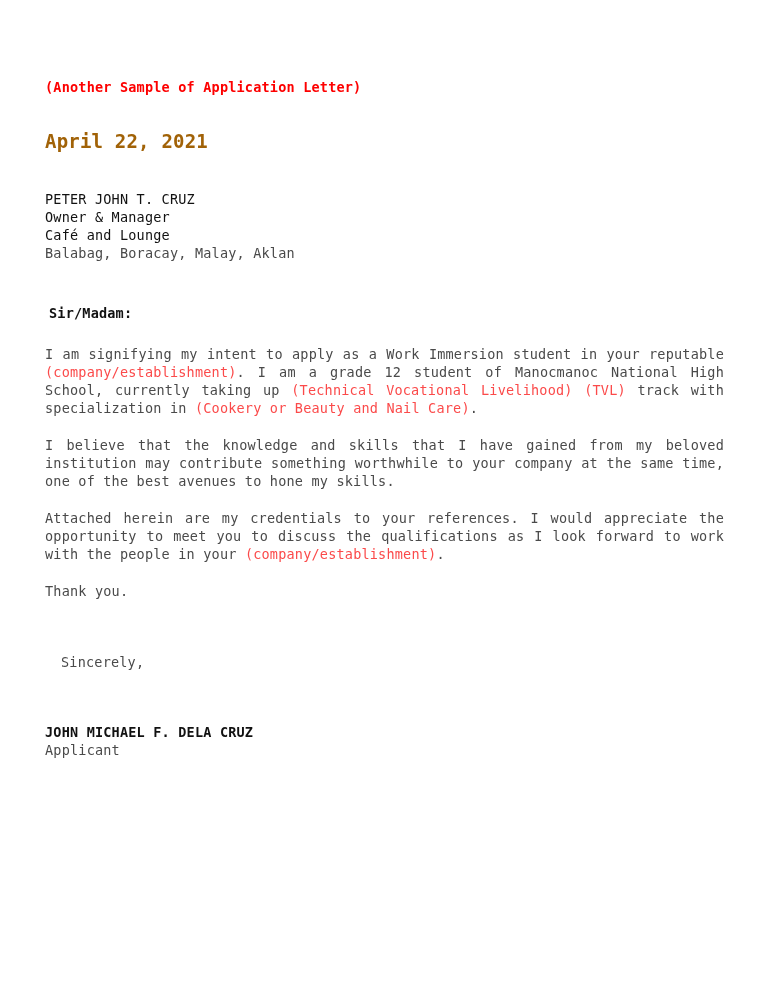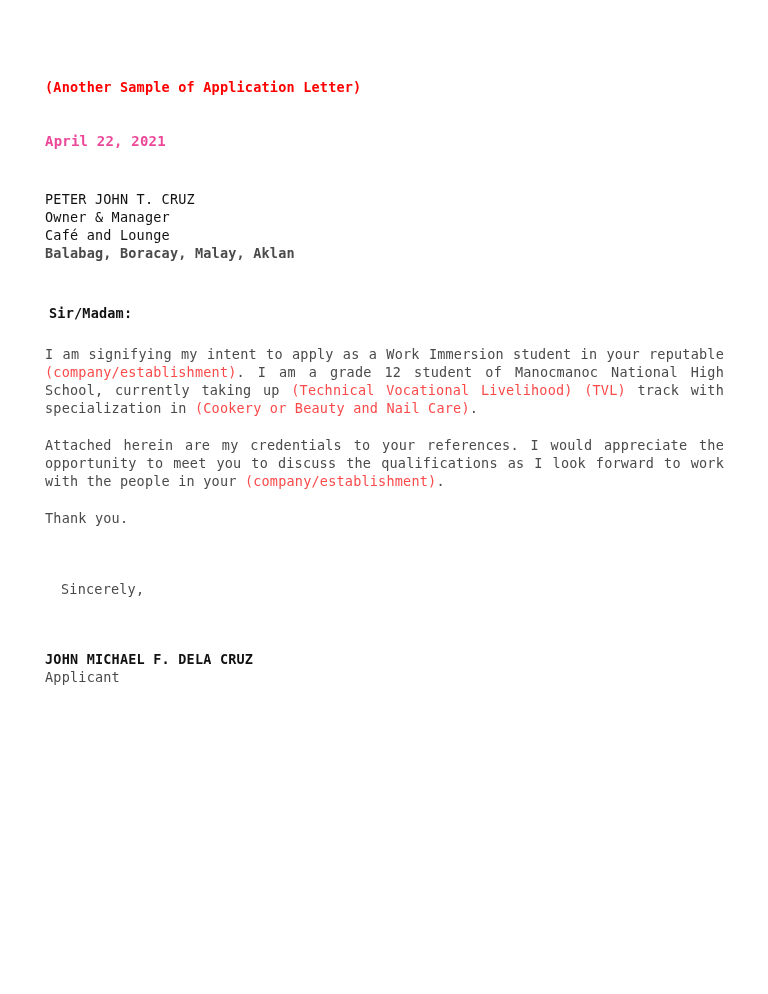--- a/index.html
+++ b/index.html
@@ -31,23 +31,23 @@
     color: #fd0000;
     font-weight: bold;
     font-size: 13.5px;
     line-height: 18px;
     letter-spacing: 0.2px;
     margin: 0;
     padding-top: 78px;
     white-space: pre;
   }
   .date-line {
-    color: #ec4899;
+    color: #a16207;
     font-weight: bold;
-    font-size: 14px;
+    font-size: 19px;
     line-height: 18px;
     letter-spacing: 0.2px;
     margin: 0;
     padding-top: 36px;
     white-space: pre;
   }
   .recipient {
     margin: 0;
     padding-top: 40px;
   }
@@ -57,21 +57,21 @@
     letter-spacing: 0.2px;
     white-space: pre;
     margin: 0;
   }
   .recipient .bold {
     color: #111111;
     font-weight: normal;
   }
   .recipient .plain {
     color: #4a4a4a;
-    font-weight: bold;
+    font-weight: normal;
   }
   .salutation {
     color: #111111;
     font-weight: bold;
     font-size: 13.5px;
     line-height: 18px;
     letter-spacing: 0.2px;
     margin: 4px;
     padding-top: 38px;
     white-space: pre;
@@ -152,20 +152,21 @@
       <div class="r-line bold">Owner &amp; Manager</div>
       <div class="r-line bold">Café and Lounge</div>
       <div class="r-line plain">Balabag, Boracay, Malay, Aklan</div>
     </div>
 
     <p class="salutation">Sir/Madam:</p>
 
 
     <p class="body-par"><span>I am signifying my intent to apply as a Work Immersion student in your reputable </span><span class="hl">(company/establishment)</span><span>. I am a grade 12 student of Manocmanoc National High School, currently taking up </span><span class="hl">(Technical Vocational Livelihood) (TVL)</span><span> track with specialization in </span><span class="hl">(Cookery or Beauty and Nail Care)</span><span>.</span></p>
 
+    <p class="body-par">I believe that the knowledge and skills that I have gained from my beloved institution may contribute something worthwhile to your company at the same time, one of the best avenues to hone my skills.</p>
 
     <p class="body-par"><span>Attached herein are my credentials to your references. I would appreciate the opportunity to meet you to discuss the qualifications as I look forward to work with the people in your </span><span class="hl">(company/establishment)</span><span>.</span></p>
 
     <p class="closing">Thank you.</p>
 
     <p class="signoff">Sincerely,</p>
 
     <div class="signature">
       <div class="s-line bold">JOHN MICHAEL F. DELA CRUZ</div>
       <div class="s-line plain">Applicant</div>

